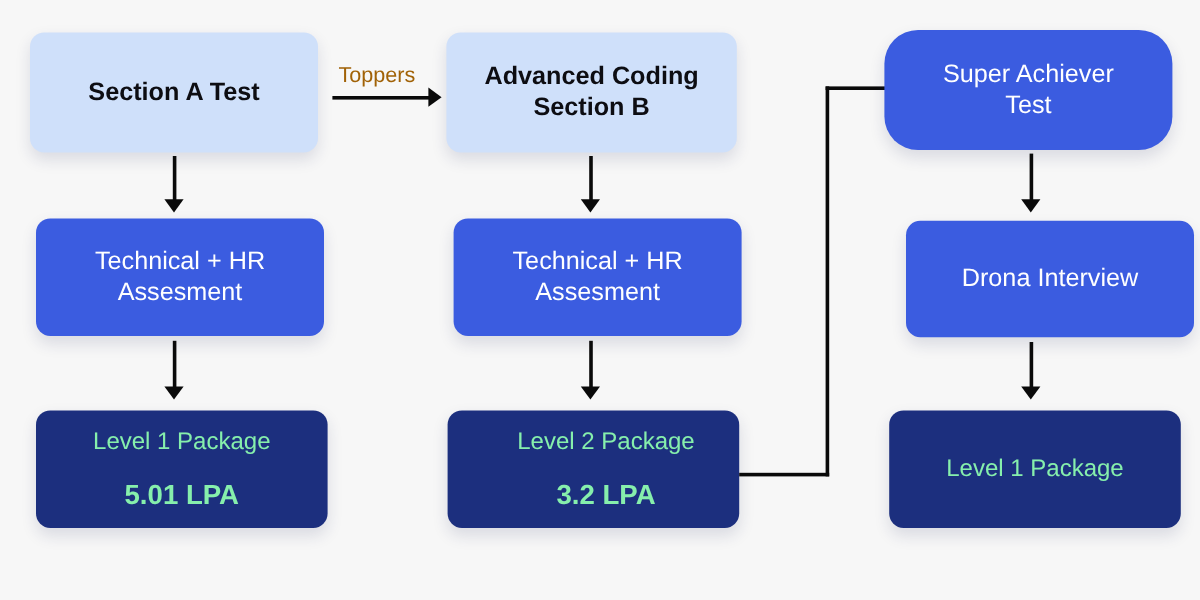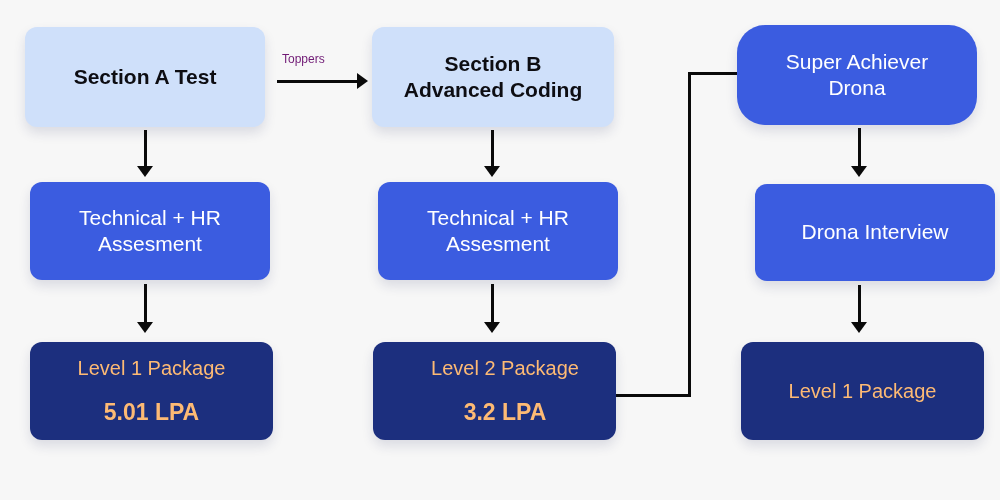--- a/index.html
+++ b/index.html
@@ -41,21 +41,21 @@
   .node.light {
     background: #cfe0fa;
     color: #0d0d12;
   }
   .node.mid {
     background: #3b5ce0;
     color: #ffffff;
   }
   .node.dark {
     background: #1c2f7e;
-    color: #fdba74;
+    color: #86efac;
   }
 
   .node.light .line { font-size: 21px; font-weight: 700; }
   .node.mid   .line { font-size: 21px; font-weight: 500; }
   .node.dark  .line.primary { font-size: 20px; font-weight: 400; }
   .node.dark  .line.value   { font-size: 23px; font-weight: 700; margin-top: 17px; }
 
   
   .seg {
     position: absolute;
@@ -76,23 +76,23 @@
     position: absolute;
     width: 0;
     height: 0;
     border-top: 8px solid transparent;
     border-bottom: 8px solid transparent;
     border-left: 11px solid #0a0a0a;
   }
 
   .edge-label {
     position: absolute;
-    font-size: 12px;
+    font-size: 18px;
     font-weight: 400;
-    color: #701a75;
+    color: #a16207;
     white-space: nowrap;
   }
 </style>
 </head>
 <body>
 
 <div id="canvas">
 
   <div class="node light" style="left:25px; top:27px; width:240px; height:100px;">
     <span class="line">Section A Test</span>
@@ -112,22 +112,22 @@
   <div class="node dark" style="left:30px; top:342px; width:243px; height:98px;">
     <span class="line primary">Level 1 Package</span>
     <span class="line value">5.01 LPA</span>
   </div>
 
   <div class="edge-label" style="left:282px; top:52px;">Toppers</div>
   <div class="seg h" style="left:277px; top:80px; width:82px; height:3px;"></div>
   <div class="arrowhead-right" style="left:357px; top:73px;"></div>
 
   <div class="node light" style="left:372px; top:27px; width:242px; height:100px;">
+    <span class="line">Advanced Coding</span>
     <span class="line">Section B</span>
-    <span class="line">Advanced Coding</span>
   </div>
 
   <div class="seg v" style="left:491px; top:130px; width:3px; height:38px;"></div>
   <div class="arrowhead-down" style="left:484px; top:166px;"></div>
 
   <div class="node mid" style="left:378px; top:182px; width:240px; height:98px;">
     <span class="line">Technical + HR</span>
     <span class="line">Assesment</span>
   </div>
 
@@ -138,21 +138,21 @@
     <span class="line primary">Level 2 Package</span>
     <span class="line value">3.2 LPA</span>
   </div>
 
   <div class="seg h" style="left:616px; top:394px; width:75px; height:3px;"></div>
   <div class="seg v" style="left:688px; top:72px; width:3px; height:325px;"></div>
   <div class="seg h" style="left:688px; top:72px; width:52px; height:3px;"></div>
 
   <div class="node mid" style="left:737px; top:25px; width:240px; height:100px;border-radius:28px;">
     <span class="line">Super Achiever</span>
-    <span class="line">Drona</span>
+    <span class="line">Test</span>
   </div>
 
   <div class="seg v" style="left:858px; top:128px; width:3px; height:40px;"></div>
   <div class="arrowhead-down" style="left:851px; top:166px;"></div>
 
   <div class="node mid" style="left:741px; top:184px; width:240px; height:97px;margin-left:14px;">
     <span class="line">Drona Interview</span>
   </div>
 
   <div class="seg v" style="left:858px; top:285px; width:3px; height:39px;"></div>

